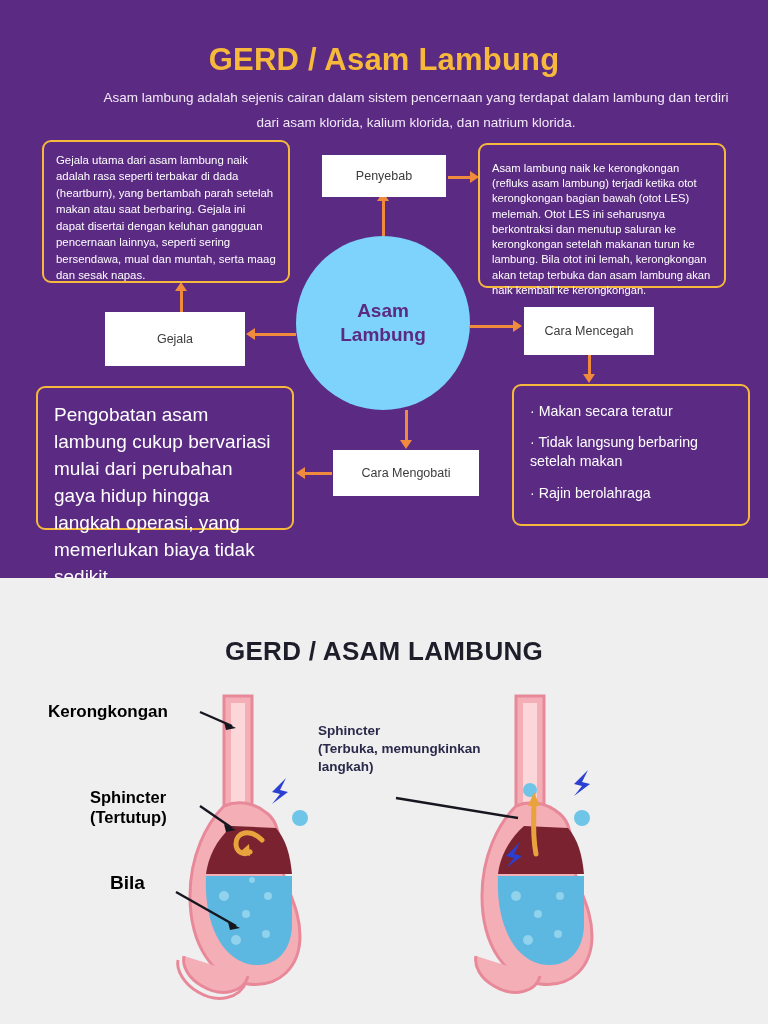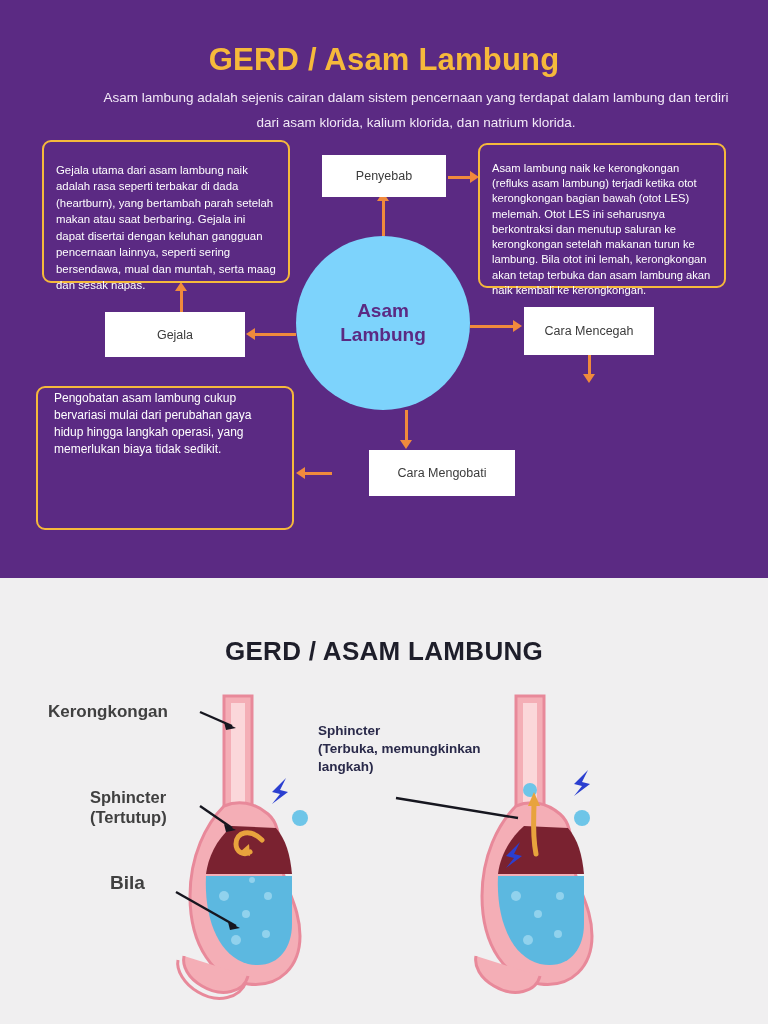--- a/index.html
+++ b/index.html
@@ -63,48 +63,48 @@
     background: #ffffff;
     color: #3b3b3b;
     font-size: 12.5px;
     display: flex;
     align-items: center;
     justify-content: center;
     text-align: center;
     padding: 21px 8px;
   }
   .chip-penyebab   { left: 322px; top: 155px; width: 124px; height: 42px; }
-  .chip-gejala     { left: 105px; top: 312px; width: 140px; height: 45px; }
+  .chip-gejala     { left: 105px; top: 312px; width: 140px; height: 54px; }
   .chip-mencegah   { left: 524px; top: 307px; width: 130px; height: 48px; }
-  .chip-mengobati  { left: 333px; top: 450px; width: 146px; height: 46px; margin-left: 36px; }
+  .chip-mengobati  { left: 333px; top: 450px; width: 146px; height: 46px; }
 
   
   .box {
     position: absolute;
     border: 2.5px solid #f6b93b;
     border-radius: 9px;
     background: #5b2a83;
     color: #ffffff;
   }
   .box-gejala {
     left: 42px; top: 140px; width: 248px; height: 143px;
-    padding: 20px 12px;
+    padding: 10px 12px;
     font-size: 11.4px;
     line-height: 1.44;
   }
   .box-penyebab {
     left: 478px; top: 143px; width: 248px; height: 145px;
     padding: 16px 12px;
     font-size: 11.2px;
     line-height: 1.36;
   }
   .box-pengobatan {
     left: 36px; top: 386px; width: 258px; height: 144px;
-    padding: 2px 16px;
-    font-size: 12px;
+    padding: 14px 16px;
+    font-size: 19px;
     line-height: 1.42;
   }
   .box-mencegah {
     left: 512px; top: 384px; width: 238px; height: 142px;
     padding: 16px 16px;
     font-size: 14.2px;
     line-height: 1.35;
   }
   .bullet-line { margin-bottom: 12px; }
   .bullet-line:last-child { margin-bottom: 0; }
@@ -134,21 +134,21 @@
     left: 0; top: 58px;
     width: 768px;
     text-align: center;
     color: #1e1e2a;
     font-size: 26px;
     font-weight: bold;
     letter-spacing: 0.3px;
   }
   .anno {
     position: absolute;
-    color: #404040;
+    color: #000000;
     font-weight: bold;
     font-size: 17px;
     line-height: 1.2;
   }
   .anno-kerongkongan { left: 48px; top: 702px; }
   .anno-sphincter-closed { left: 90px; top: 788px; font-size: 16.5px; }
   .anno-perut { left: 110px; top: 872px; font-size: 19px; }
   .anno-sphincter-open {
     left: 318px; top: 722px;
     font-size: 13.5px; color: #2a2a4a;
@@ -201,20 +201,25 @@
 
     <div class="chip chip-penyebab">Penyebab</div>
     <div class="chip chip-gejala">Gejala</div>
     <div class="chip chip-mencegah">Cara Mencegah</div>
     <div class="chip chip-mengobati">Cara Mengobati</div>
 
     <div class="box box-gejala">Gejala utama dari asam lambung naik adalah rasa seperti terbakar di dada (heartburn), yang bertambah parah setelah makan atau saat berbaring. Gejala ini dapat disertai dengan keluhan gangguan pencernaan lainnya, seperti sering bersendawa, mual dan muntah, serta maag dan sesak napas.</div>
     <div class="box box-penyebab">Asam lambung naik ke kerongkongan (refluks asam lambung) terjadi ketika otot kerongkongan bagian bawah (otot LES) melemah. Otot LES ini seharusnya berkontraksi dan menutup saluran ke kerongkongan setelah makanan turun ke lambung. Bila otot ini lemah, kerongkongan akan tetap terbuka dan asam lambung akan naik kembali ke kerongkongan.</div>
     <div class="box box-pengobatan">Pengobatan asam lambung cukup bervariasi mulai dari perubahan gaya hidup hingga langkah operasi, yang memerlukan biaya tidak sedikit.</div>
 
+    <div class="box box-mencegah">
+      <div class="bullet-line">· Makan secara teratur</div>
+      <div class="bullet-line">· Tidak langsung berbaring setelah makan</div>
+      <div class="bullet-line">· Rajin berolahraga</div>
+    </div>
   </div>
 
   <div class="bottom-panel"></div>
 
   <div class="bottom-title" style="position:absolute;left:0;top:636px;width:768px;text-align:center;color:#1e1e2a;font-size:26px;font-weight:bold;">GERD / ASAM LAMBUNG</div>
 
   <svg class="anatomy" viewBox="0 0 768 446">
 
     <g>
 

